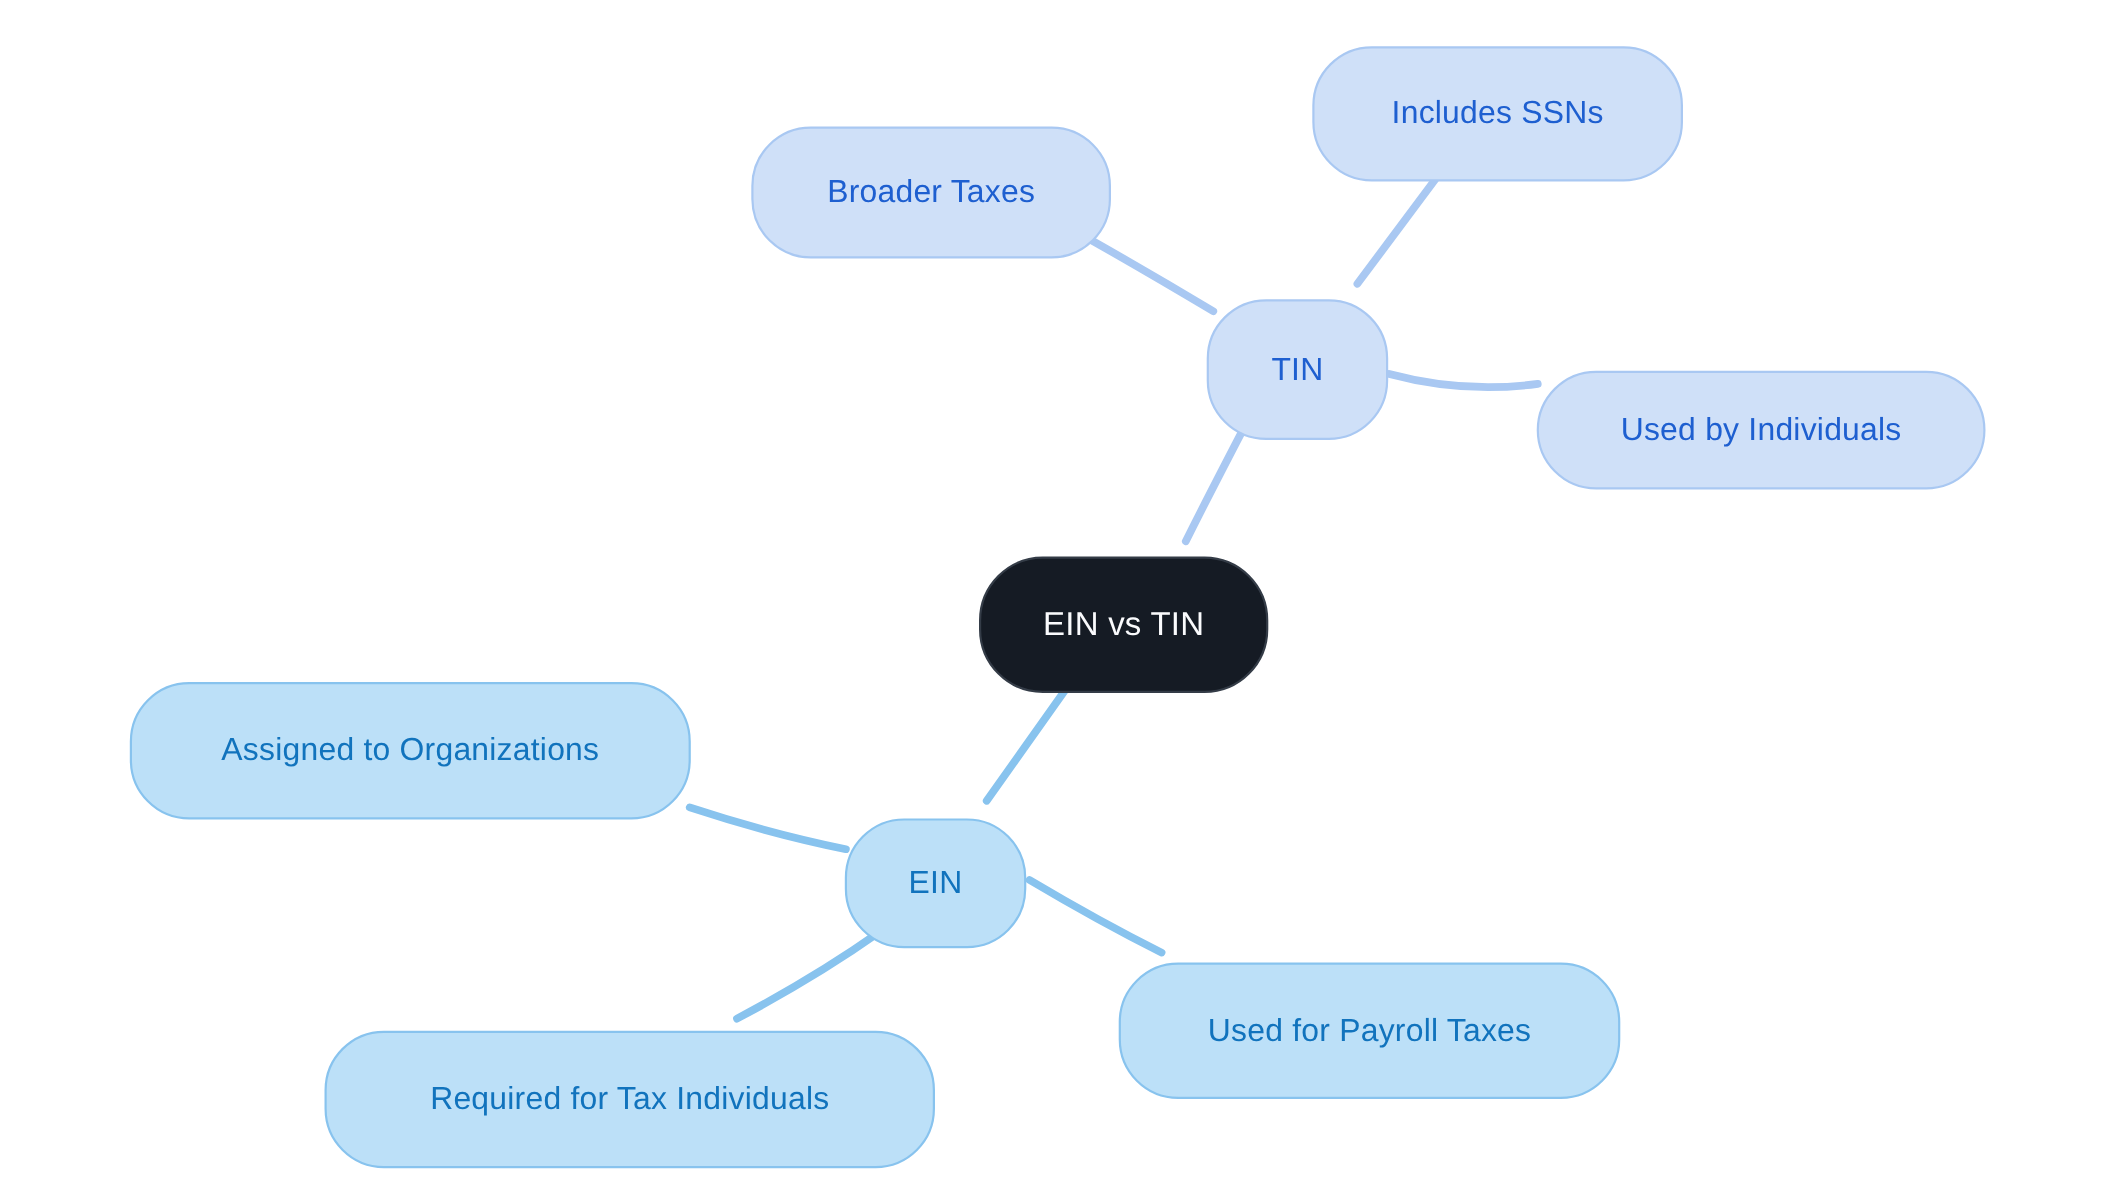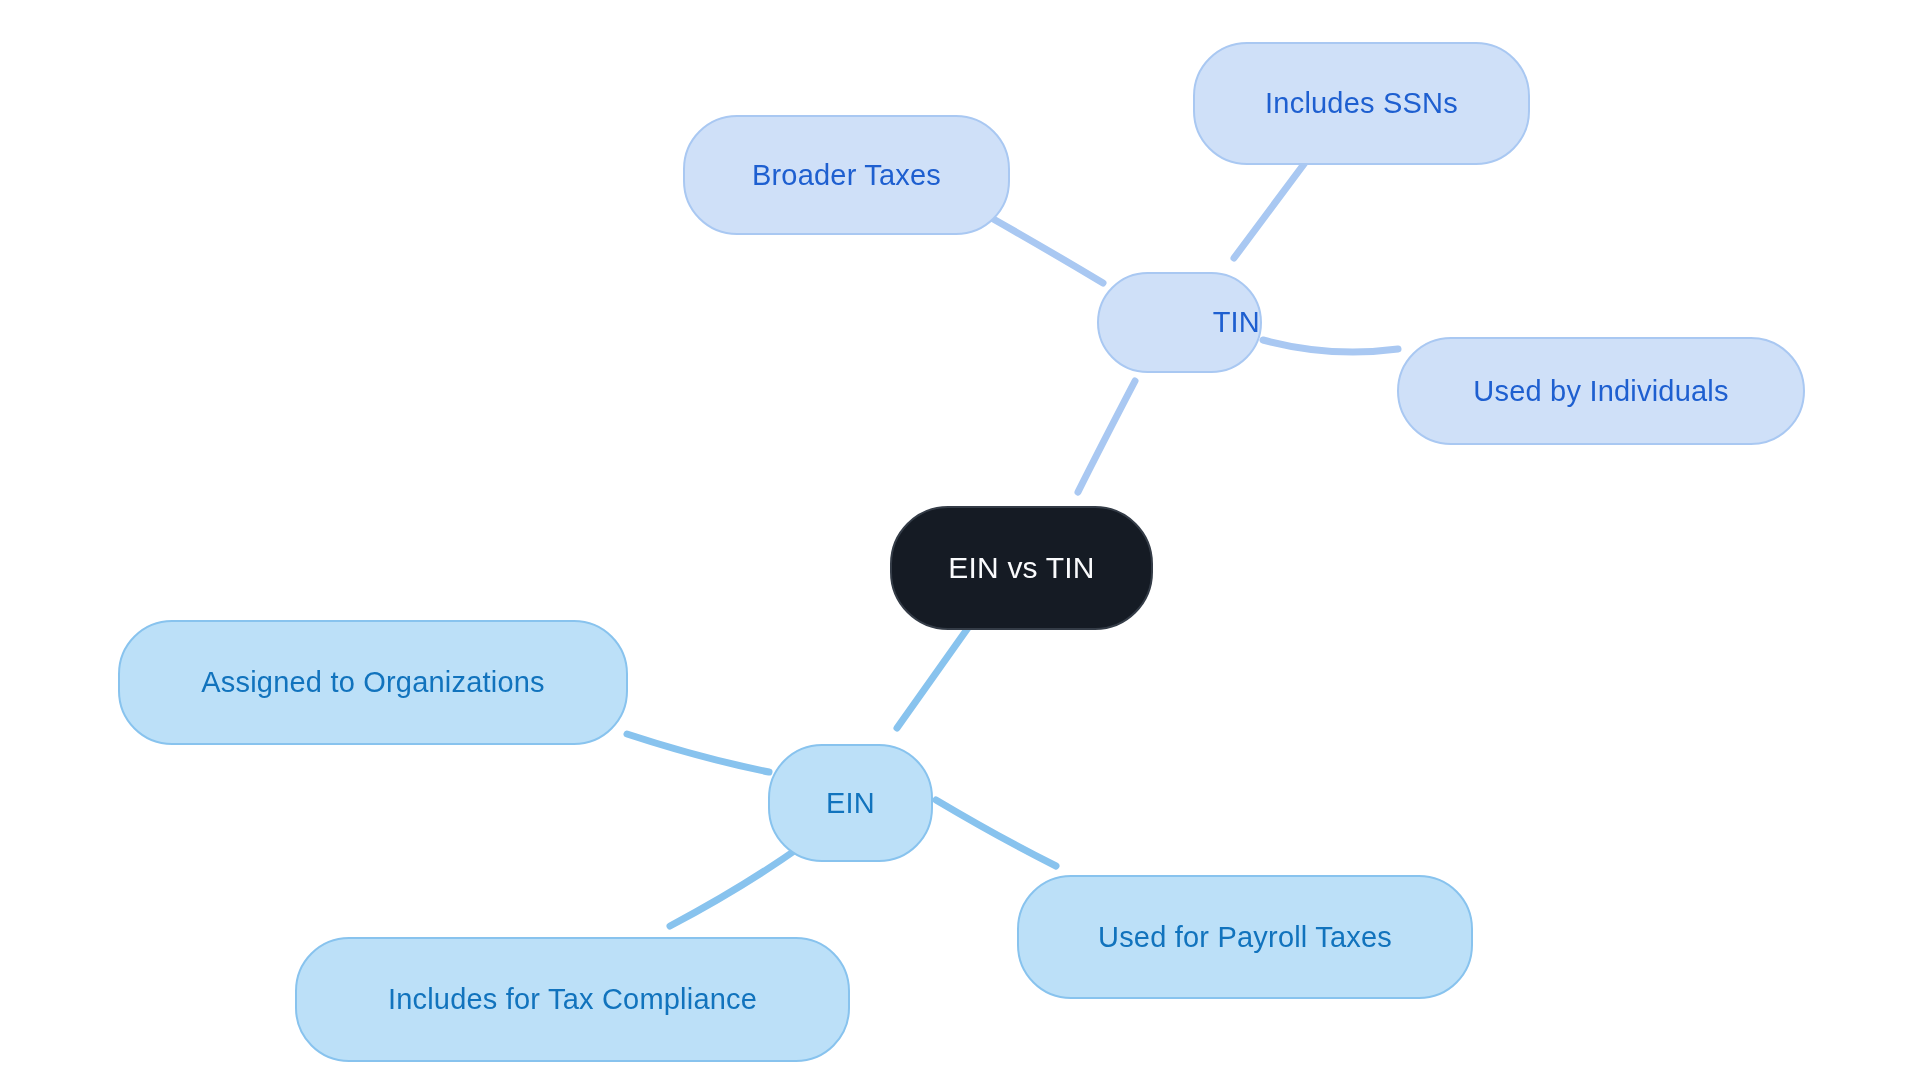--- a/index.html
+++ b/index.html
@@ -37,21 +37,21 @@
   .node.ein{background:var(--ein-fill);border:2.5px solid var(--ein-border);color:var(--ein-text);}
   .node.center{
     background:var(--center-fill);
     border:2px solid var(--center-border);
     color:var(--center-text);
     border-radius:58px;
     font-size:30px;
   }
   
   .n-center      {left:890px;  top:494px; width:263px; height:124px;}
-  .n-tin         {left:1097px; top:260px; width:165px; height:101px;justify-content:flex-end;}
+  .n-tin         {left:1097px; top:260px; width:165px; height:128px;}
   .n-broader     {left:683px;  top:103px; width:327px; height:120px;}
   .n-ssns        {left:1193px; top:30px;  width:337px; height:123px;}
   .n-individuals {left:1397px; top:325px; width:408px; height:108px;}
   .n-ein         {left:768px;  top:732px; width:165px; height:118px;}
   .n-assigned    {left:118px;  top:608px; width:510px; height:125px;}
   .n-required    {left:295px;  top:925px; width:555px; height:125px;}
   .n-payroll     {left:1017px; top:863px; width:456px; height:124px;}
 </style>
 </head>
 <body>
@@ -89,16 +89,16 @@
   <div class="node ein n-ein">
     <span>EIN</span>
   </div>
   <div class="node ein n-payroll">
     <span>Used for Payroll Taxes</span>
   </div>
   <div class="node ein n-assigned">
     <span>Assigned to Organizations</span>
   </div>
   <div class="node ein n-required">
-    <span>Includes for Tax Compliance</span>
+    <span>Required for Tax Individuals</span>
   </div>
 
 </div>
 
 </body></html>

